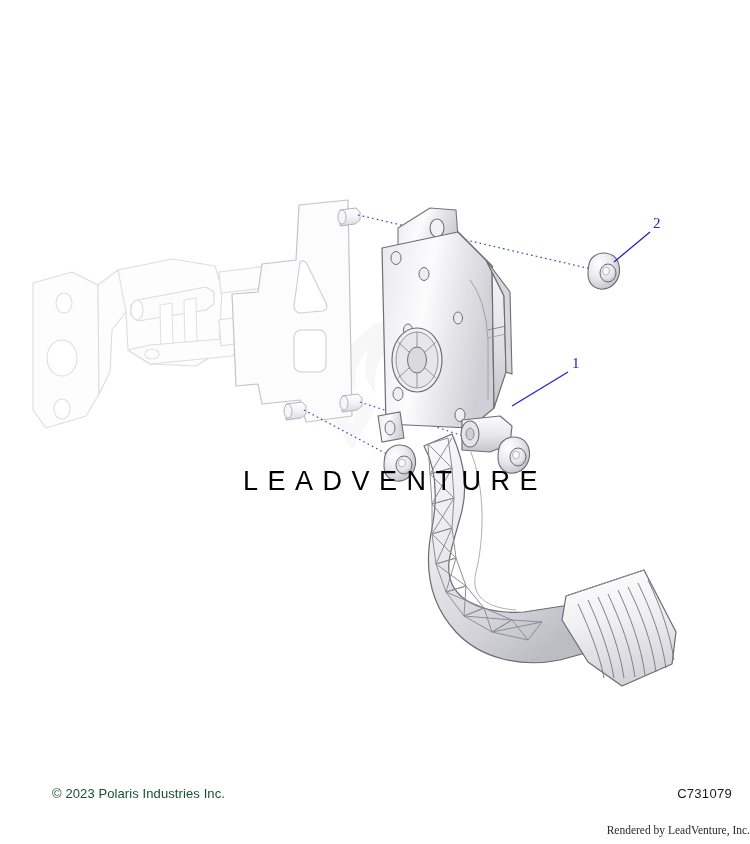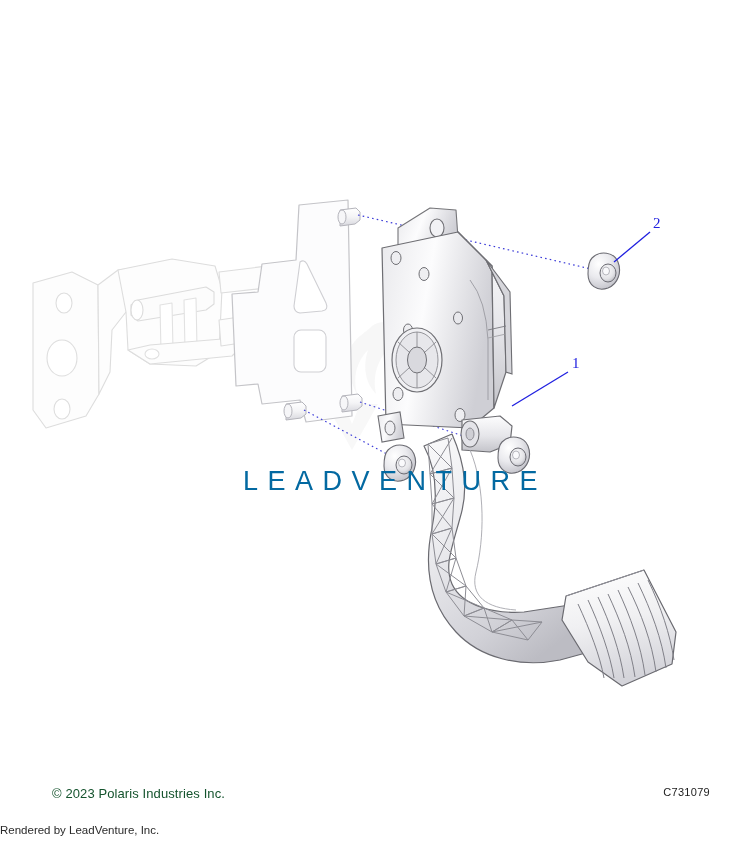--- a/index.html
+++ b/index.html
@@ -37,57 +37,58 @@
     position: absolute;
     left: 52px;
     top: 786px;
     font-size: 13px;
     color: #14532d;
     letter-spacing: 0.1px;
     white-space: nowrap;
   }
   .footer-partnumber {
     position: absolute;
-    right: 40px;
+    right: 18px;
     top: 786px;
-    font-size: 11px;
+    font-size: 13px;
     color: #1b1b1b;
     letter-spacing: 0.3px;
     white-space: nowrap;
   }
   .footer-rendered {
     position: absolute;
     left: 0;
     right: 0;
     top: 824px;
-    text-align: left;
+    text-align: right;
     font-size: 11.5px;
     color: #2a2a2a;
     white-space: nowrap;
+    font-family: Liberation Serif, serif;
   }
 
   
   .callout-label {
     position: absolute;
     font-size: 15px;
     color: #2020e0;
     font-family: "Liberation Serif", serif;
     white-space: nowrap;
   }
   #callout-2-label { left: 653px; top: 215px; }
   #callout-1-label { left: 572px; top: 355px; }
 
   
   .watermark-text {
     position: absolute;
     left: 243px;
     top: 466px;
     font-size: 27px;
     letter-spacing: 9.5px;
-    color: #0369a1;
+    color: #000000;
     font-weight: 400;
     white-space: nowrap;
     user-select: none;
   }
 </style>
 </head>
 <body>
 
 <div id="diagram-root">
 

